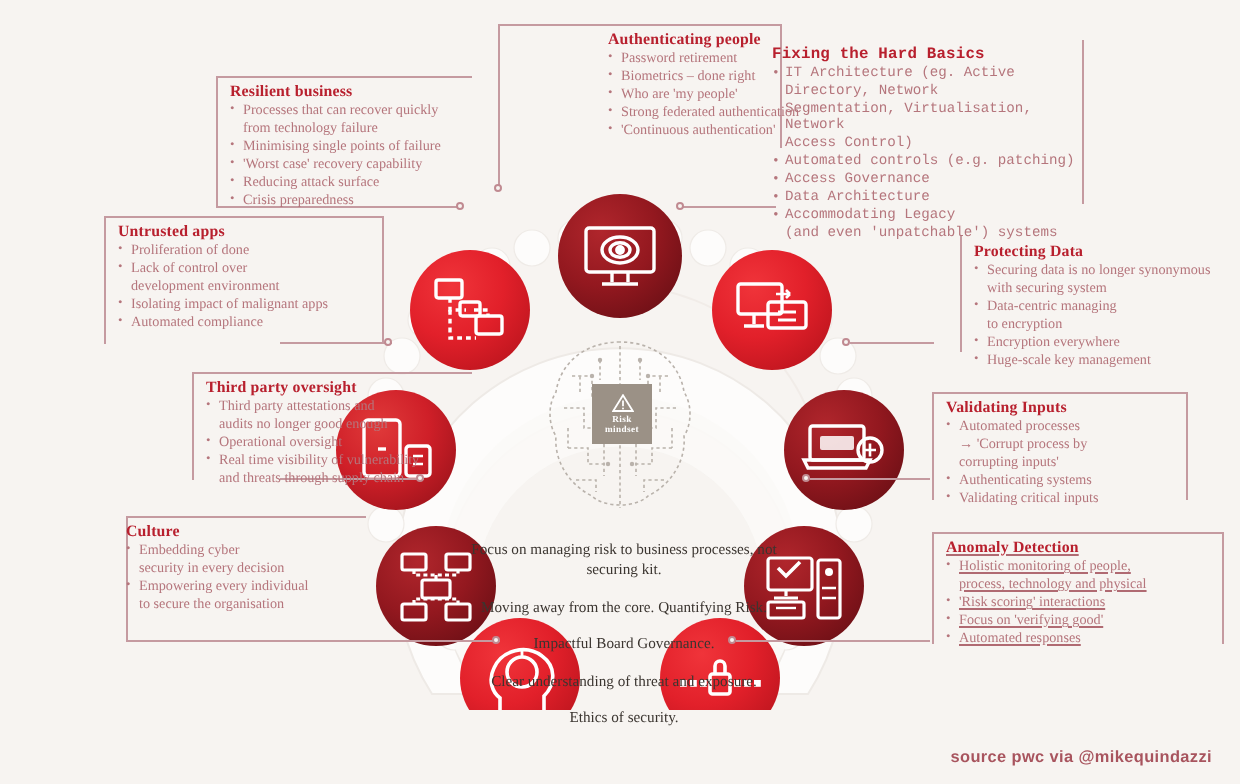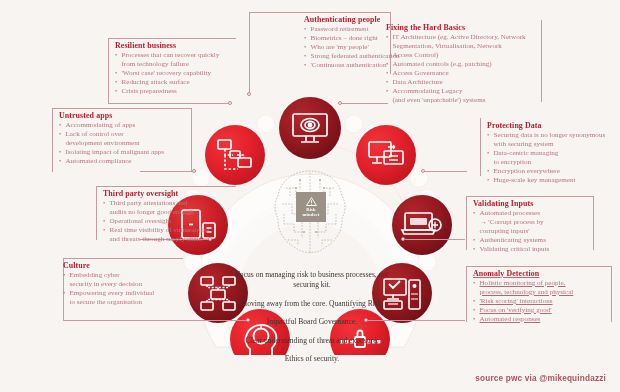--- a/index.html
+++ b/index.html
@@ -334,20 +334,21 @@
   </div>
 
   <div class="box" style="left:108px;top:38px;width:128px;">
     <div class="edge" style="left:0;top:0;width:1px;height:66px;"></div>
     <div class="edge" style="left:0;top:0;width:128px;height:1px;"></div>
     <div class="bx-inner">
       <h3>Resilient business</h3>
       <ul>
         <li>Processes that can recover quickly</li>
         <li class="cont">from technology failure</li>
+        <li>Minimising single points of failure</li>
         <li>'Worst case' recovery capability</li>
         <li>Reducing attack surface</li>
         <li>Crisis preparedness</li>
       </ul>
     </div>
   </div>
 
   <div class="box" style="left:249px;top:12px;width:142px;padding-left:48px;">
     <div class="edge" style="left:0;top:0;width:1px;height:62px;"></div>
     <div class="edge" style="left:0;top:0;width:142px;height:1px;"></div>
@@ -359,21 +360,21 @@
         <li>Biometrics – done right</li>
         <li>Who are 'my people'</li>
         <li>Strong federated authentication</li>
         <li>'Continuous authentication'</li>
       </ul>
     </div>
   </div>
 
   <div class="box" style="left:382px;top:20px;width:160px;">
     <div class="edge" style="left:159px;top:0;width:1px;height:82px;"></div>
-    <div class="bx-inner" style="padding-left:4px;">
+    <div class="bx-inner" style="padding-left:4px;font-family:Liberation Mono, monospace;">
       <h3>Fixing the Hard Basics</h3>
       <ul>
         <li>IT Architecture (eg. Active Directory, Network</li>
         <li class="cont">Segmentation, Virtualisation, Network</li>
         <li class="cont">Access Control)</li>
         <li>Automated controls (e.g. patching)</li>
         <li>Access Governance</li>
         <li>Data Architecture</li>
         <li>Accommodating Legacy</li>
         <li class="cont">(and even 'unpatchable') systems</li>
@@ -428,21 +429,21 @@
     </div>
   </div>
 
   <div class="box" style="left:52px;top:108px;width:140px;">
     <div class="edge" style="left:0;top:0;width:1px;height:64px;"></div>
     <div class="edge" style="left:0;top:0;width:140px;height:1px;"></div>
     <div class="edge" style="left:139px;top:0;width:1px;height:64px;"></div>
     <div class="bx-inner">
       <h3>Untrusted apps</h3>
       <ul>
-        <li>Accommodating of apps</li>
+        <li>Proliferation of done</li>
         <li>Lack of control over</li>
         <li class="cont">development environment</li>
         <li>Isolating impact of malignant apps</li>
         <li>Automated compliance</li>
       </ul>
     </div>
   </div>
 
   <div class="box" style="left:52px;top:186px;width:140px;margin-left:44px;">
     <div class="edge" style="left:0;top:0;width:1px;height:54px;"></div>

